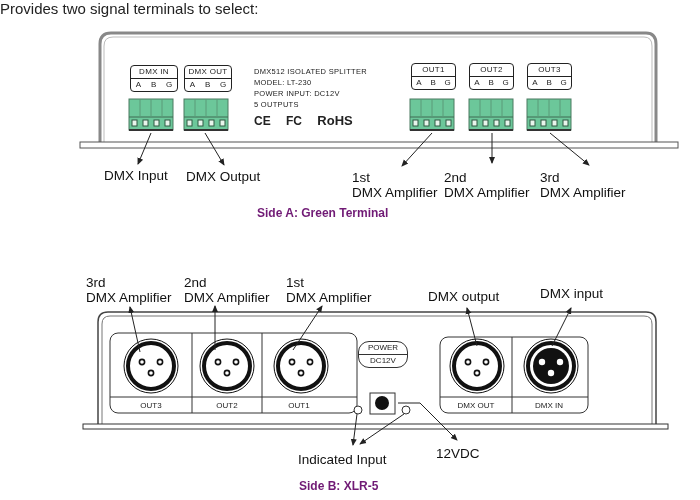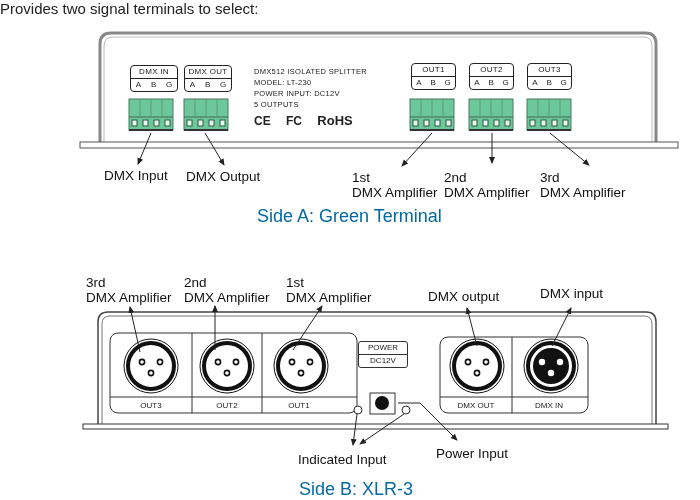--- a/index.html
+++ b/index.html
@@ -1,28 +1,28 @@
 <!DOCTYPE html>
 <html><head>
 <meta charset="utf-8">
 <style>
   html, body { margin:0; padding:0; background:#ffffff; }
   body { width:700px; height:500px; position:relative; overflow:hidden; font-family:"Liberation Sans", sans-serif; color:#111; }
   #intro { left:14px; top:4px; font-size:15px; color:#222; white-space:nowrap; }
   svg#diagram { position:absolute; left:0; top:0; }
   .lbl { position:absolute; font-size:13.5px; color:#111; text-align:left; line-height:15px; white-space:nowrap; }
-  .caption { position:absolute; font-size:18px; font-weight:normal; color:#0369a1; white-space:nowrap; }
+  .caption { position:absolute; font-size:12px; font-weight:bold; color:#701a75; white-space:nowrap; }
   .tbox { position:absolute; border:1px solid #222; border-radius:4px; background:#fff; font-size:8px; text-align:center; color:#222; }
   .tbox .top { border-bottom:1px solid #222; height:12px; line-height:12px; letter-spacing:0.3px; }
   .tbox .bot { display:flex; justify-content:space-around; height:12px; line-height:12px; }
   .info { position:absolute; left:254px; top:66px; font-size:7.5px; line-height:11px; color:#222; letter-spacing:0.3px; white-space:nowrap; }
   .certs { position:absolute; left:254px; top:113px; font-size:12px; color:#222; white-space:nowrap; }
   .certs span { margin-right:12px;font-weight:bold; }
   .certs .rohs { font-weight:bold; font-size:13px; }
-  .pwrbox { position:absolute; left:358px; top:341px; width:48px; border:1px solid #333; border-radius:3px; font-size:8px; text-align:center; color:#222; }
+  .pwrbox { position:absolute; left:358px; top:341px; width:48px; border:1px solid #333; border-radius:11px; font-size:8px; text-align:center; color:#222; }
   .pwrbox div { height:12px; line-height:12px; }
   .pwrbox div:first-child { border-bottom:1px solid #333; }
   .xlrlabel { position:absolute; font-size:8px; color:#222; text-align:center; width:70px; }
 </style>
 </head>
 <body>
 
 <div id="intro">Provides two signal terminals to select:</div>
 
 <svg id="diagram" width="700" height="500" viewBox="0 0 700 500">
@@ -270,15 +270,15 @@
 </div>
 
 <div class="xlrlabel" style="left:116px;top:401px;">OUT3</div>
 <div class="xlrlabel" style="left:192px;top:401px;">OUT2</div>
 <div class="xlrlabel" style="left:264px;top:401px;">OUT1</div>
 <div class="xlrlabel" style="left:441px;top:401px;">DMX OUT</div>
 <div class="xlrlabel" style="left:514px;top:401px;">DMX IN</div>
 
 <div class="lbl" style="left:298px;top:452px;">Indicated Input</div>
 <div class="lbl" style="left:436px;top:446px;width:96px;">
-  <div>Power Input</div>
-</div>
-<div class="caption" style="left:299px;top:479px;">Side B: XLR-3</div>
+  <div>12VDC</div>
+</div>
+<div class="caption" style="left:299px;top:479px;">Side B: XLR-5</div>
 
 </body></html>

